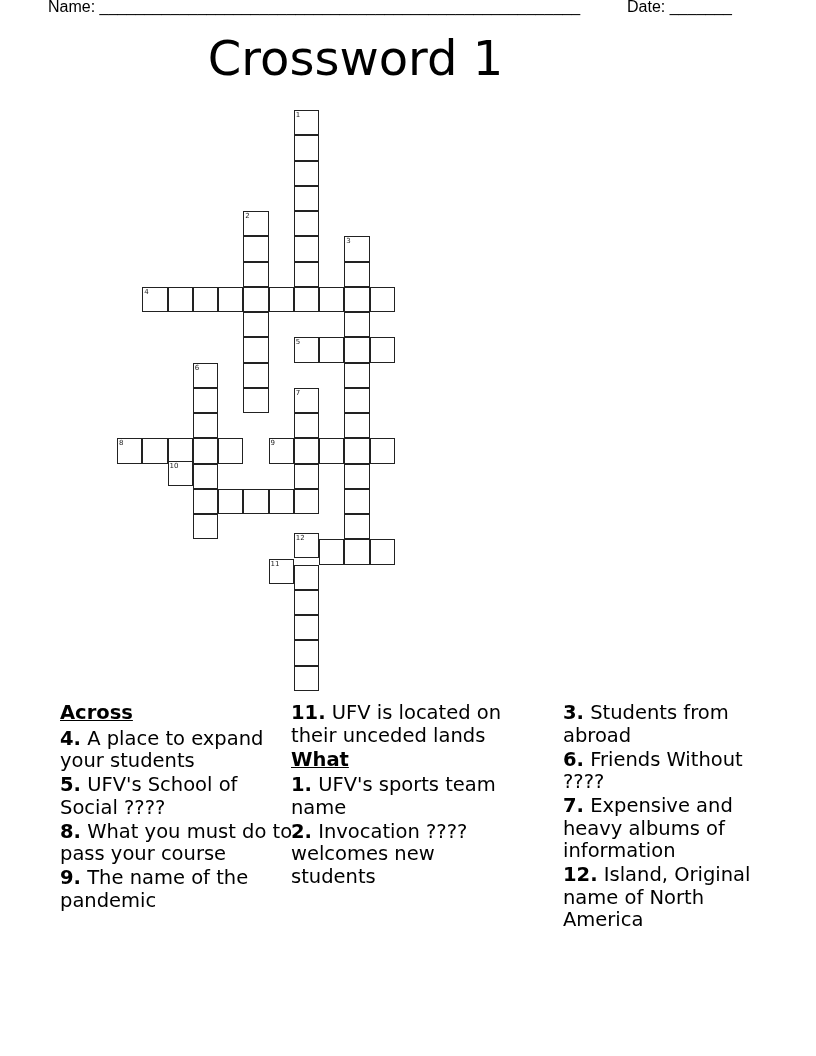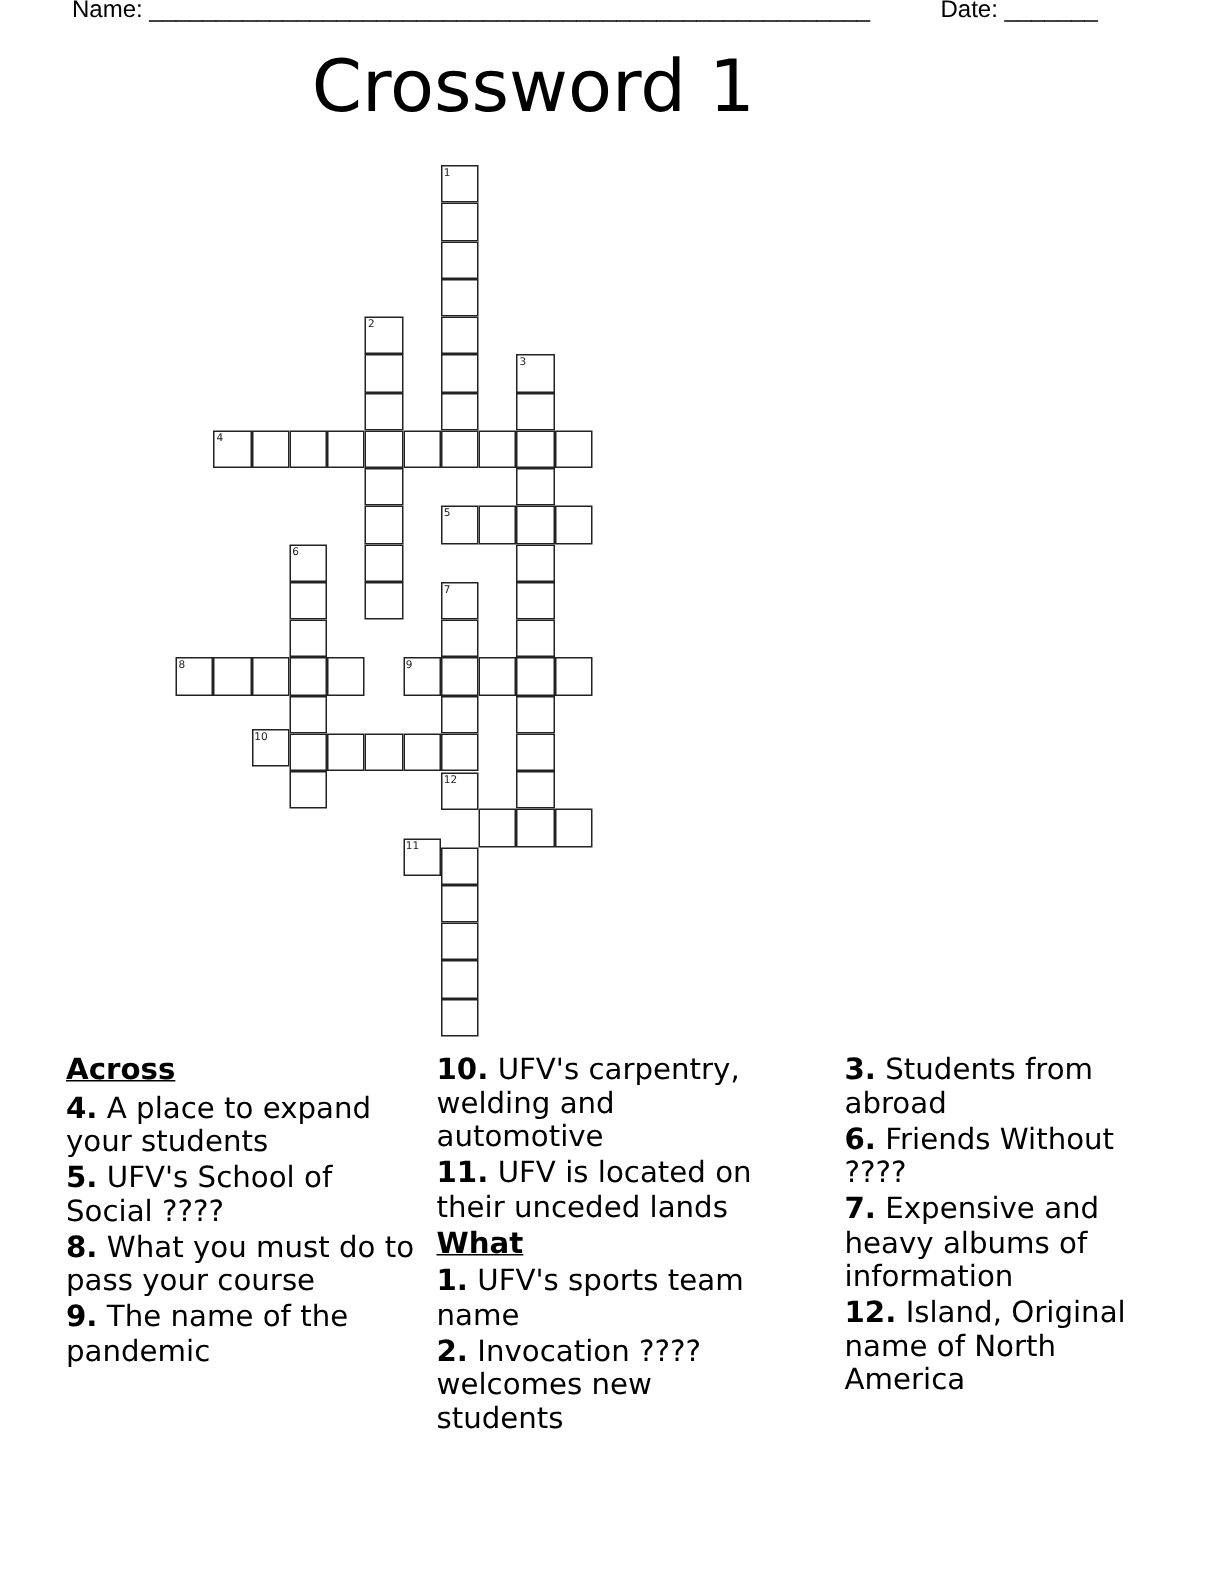--- a/index.html
+++ b/index.html
@@ -108,51 +108,50 @@
       <span class="num">8</span>
     </div>
     <div class="cell" style="left: 142.26px; top: 438.38px;"></div>
     <div class="cell" style="left: 167.52px; top: 438.38px;"></div>
     <div class="cell" style="left: 218.04px; top: 438.38px;"></div>
     <div class="cell" style="left: 268.56px; top: 438.38px;">
       <span class="num">9</span>
     </div>
     <div class="cell" style="left: 319.08px; top: 438.38px;"></div>
     <div class="cell" style="left: 369.6px; top: 438.38px;"></div>
-    <div class="cell" style="left: 167.52px; top: 486px; text-align: right;">
+    <div class="cell" style="left: 167.52px; top: 461px; text-align: right;">
       <span class="num">10</span>
     </div>
     <div class="cell" style="left: 218.04px; top: 488.9px;"></div>
     <div class="cell" style="left: 243.3px; top: 488.9px;"></div>
     <div class="cell" style="left: 268.56px; top: 488.9px;"></div>
     <div class="cell" style="left: 268.56px; top: 559px;">
       <span class="num">11</span>
     </div>
-    <div class="cell" style="left: 293.82px; top: 515px;">
+    <div class="cell" style="left: 293.82px; top: 533px;">
       <span class="num">12</span>
     </div>
     <div class="cell" style="left: 319.08px; top: 539.42px;"></div>
     <div class="cell" style="left: 369.6px; top: 539.42px;"></div>
     <div class="cell" style="left: 293.82px; top: 564.68px;"></div>
     <div class="cell" style="left: 293.82px; top: 589.94px;"></div>
     <div class="cell" style="left: 293.82px; top: 615.2px;"></div>
     <div class="cell" style="left: 293.82px; top: 640.46px;"></div>
     <div class="cell" style="left: 293.82px; top: 665.72px;"></div>
   </div>
 
 <div class="clues">
-  <div class="clue-col" style="left:44px; width:235px;">
+  <div class="clue-col" style="left:60px; width:235px;">
     <span class="section-heading">Across</span>
     <span class="clue"><span class="n">4.</span> <span>A place to expand your students</span></span>
     <span class="clue"><span class="n">5.</span> <span>UFV's School of Social ????</span></span>
     <span class="clue"><span class="n">8.</span> <span>What you must do to pass your course</span></span>
     <span class="clue"><span class="n">9.</span> <span>The name of the pandemic</span></span>
   </div>
   <div class="clue-col" style="left:291px; width:230px;">
-    <span class="clue"><span class="n">10.</span> <span>UFV's carpentry, welding and automotive</span></span>
     <span class="clue"><span class="n">11.</span> <span>UFV is located on their unceded lands</span></span>
     <span class="section-heading">What</span>
     <span class="clue"><span class="n">1.</span> <span>UFV's sports team name</span></span>
     <span class="clue"><span class="n">2.</span> <span>Invocation ???? welcomes new students</span></span>
   </div>
   <div class="clue-col" style="left:563px; width:215px;">
     <span class="clue"><span class="n">3.</span> <span>Students from abroad</span></span>
     <span class="clue"><span class="n">6.</span> <span>Friends Without ????</span></span>
     <span class="clue"><span class="n">7.</span> <span>Expensive and heavy albums of information</span></span>
     <span class="clue"><span class="n">12.</span> <span>Island, Original name of North America</span></span>

